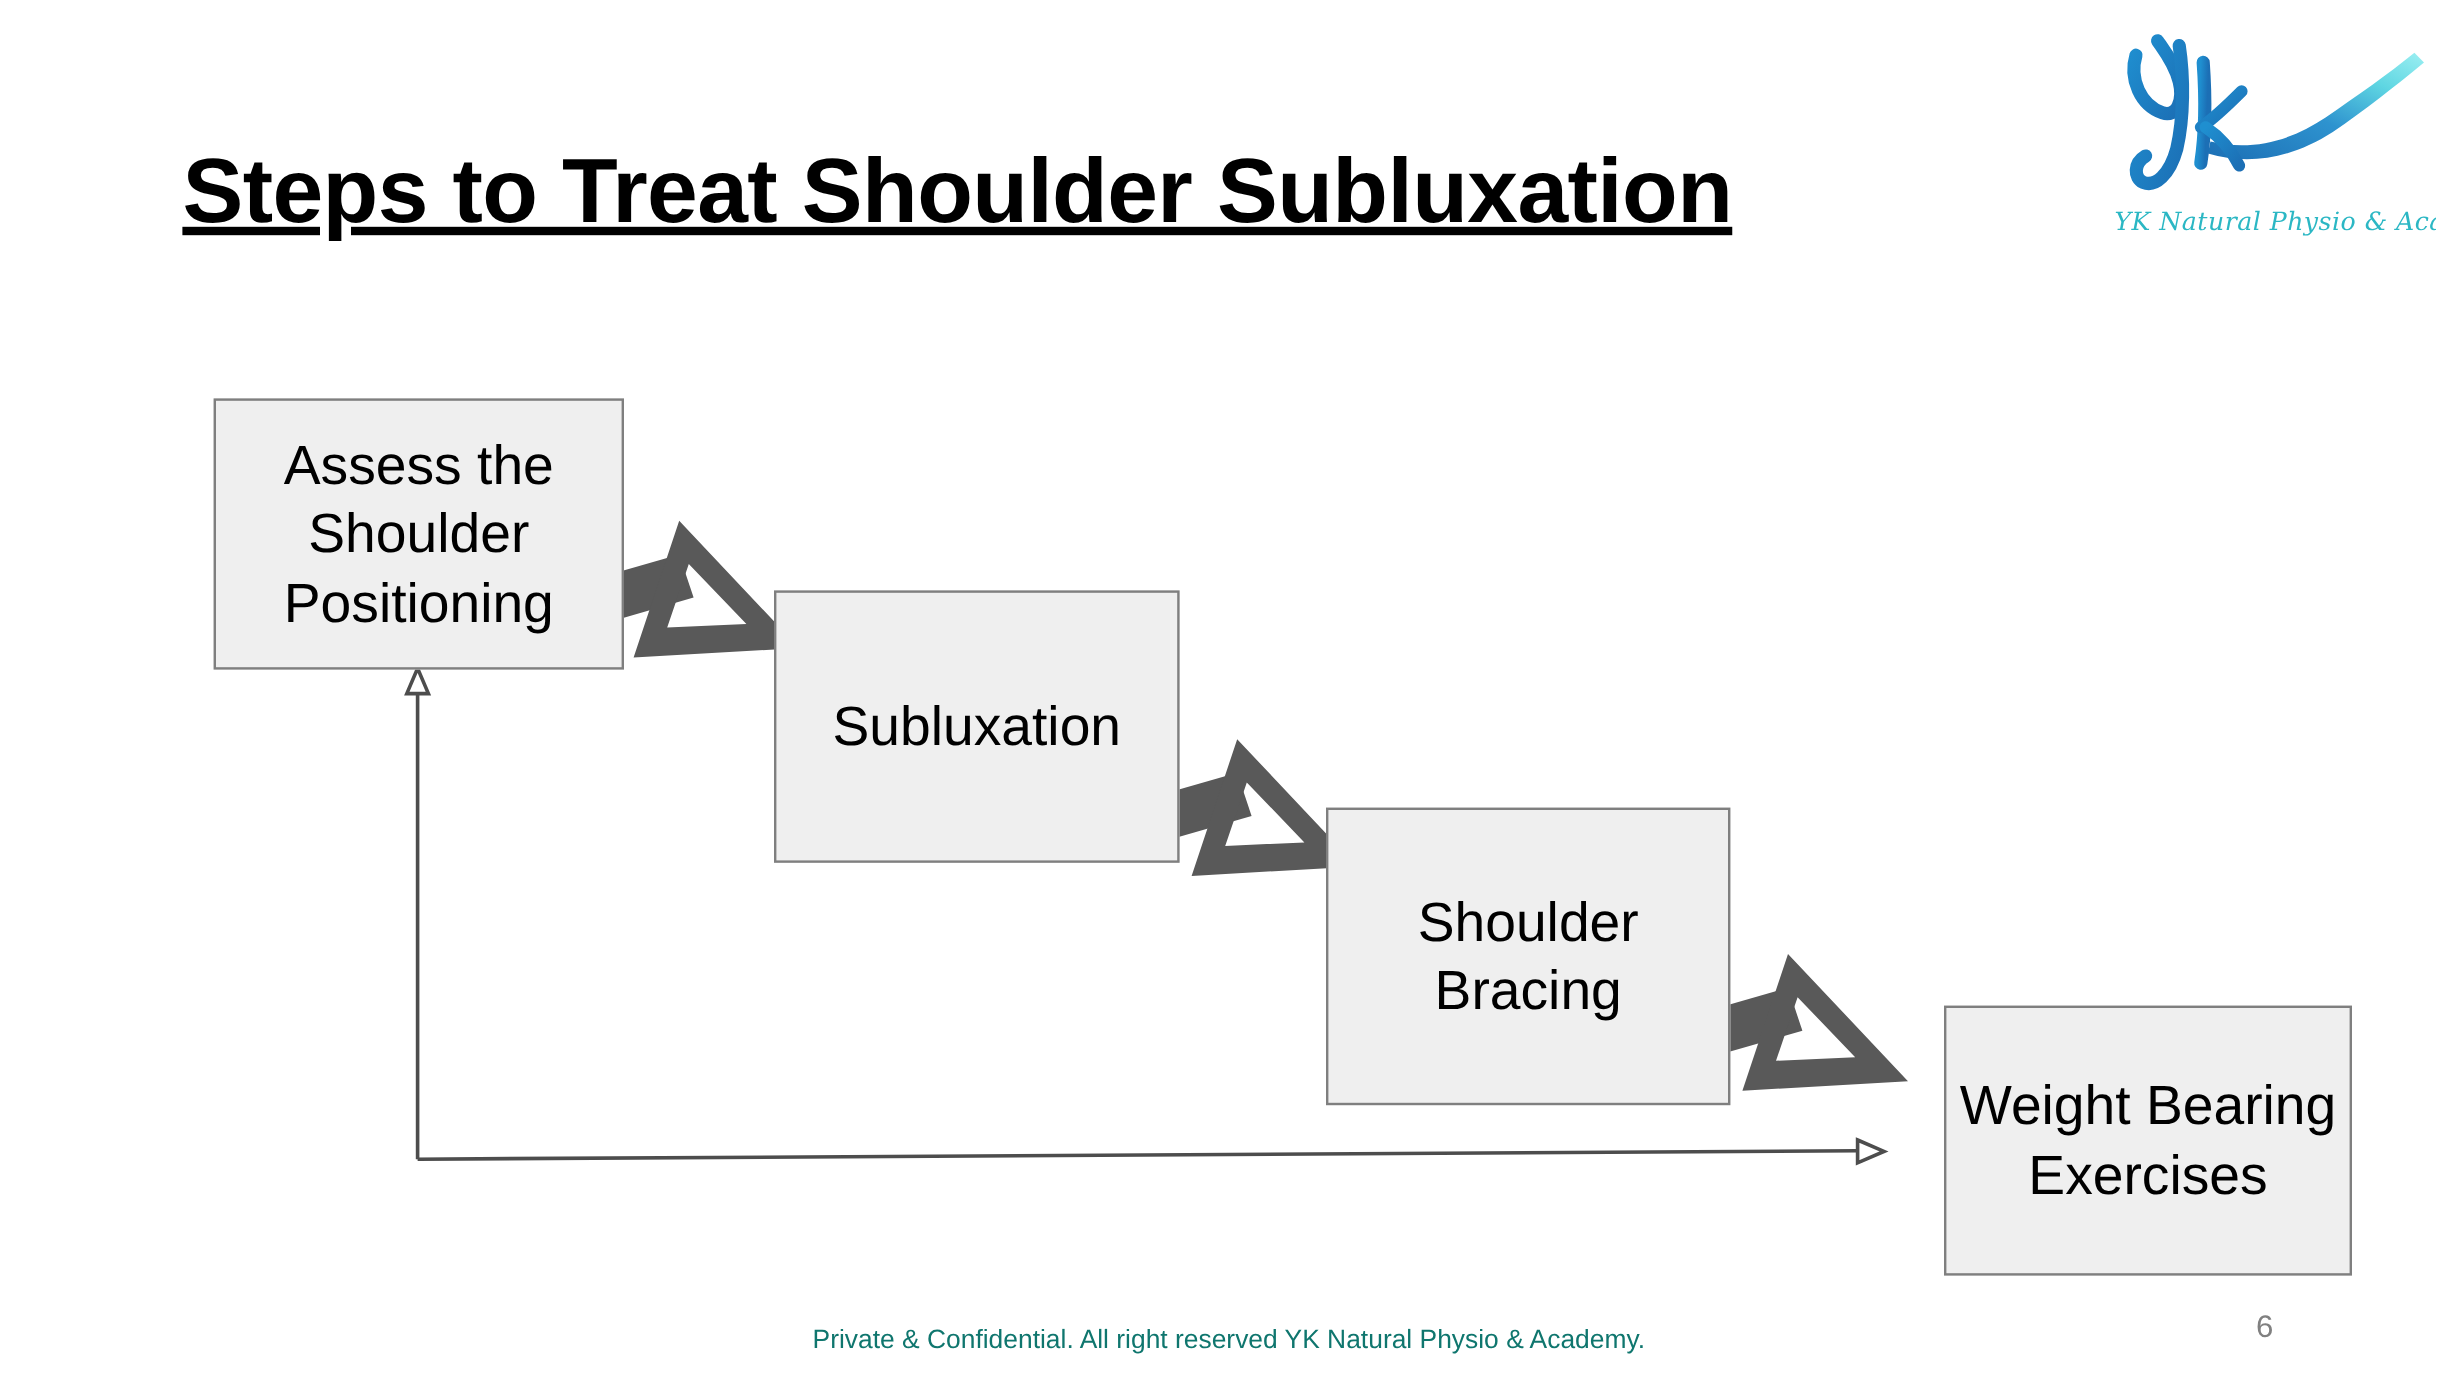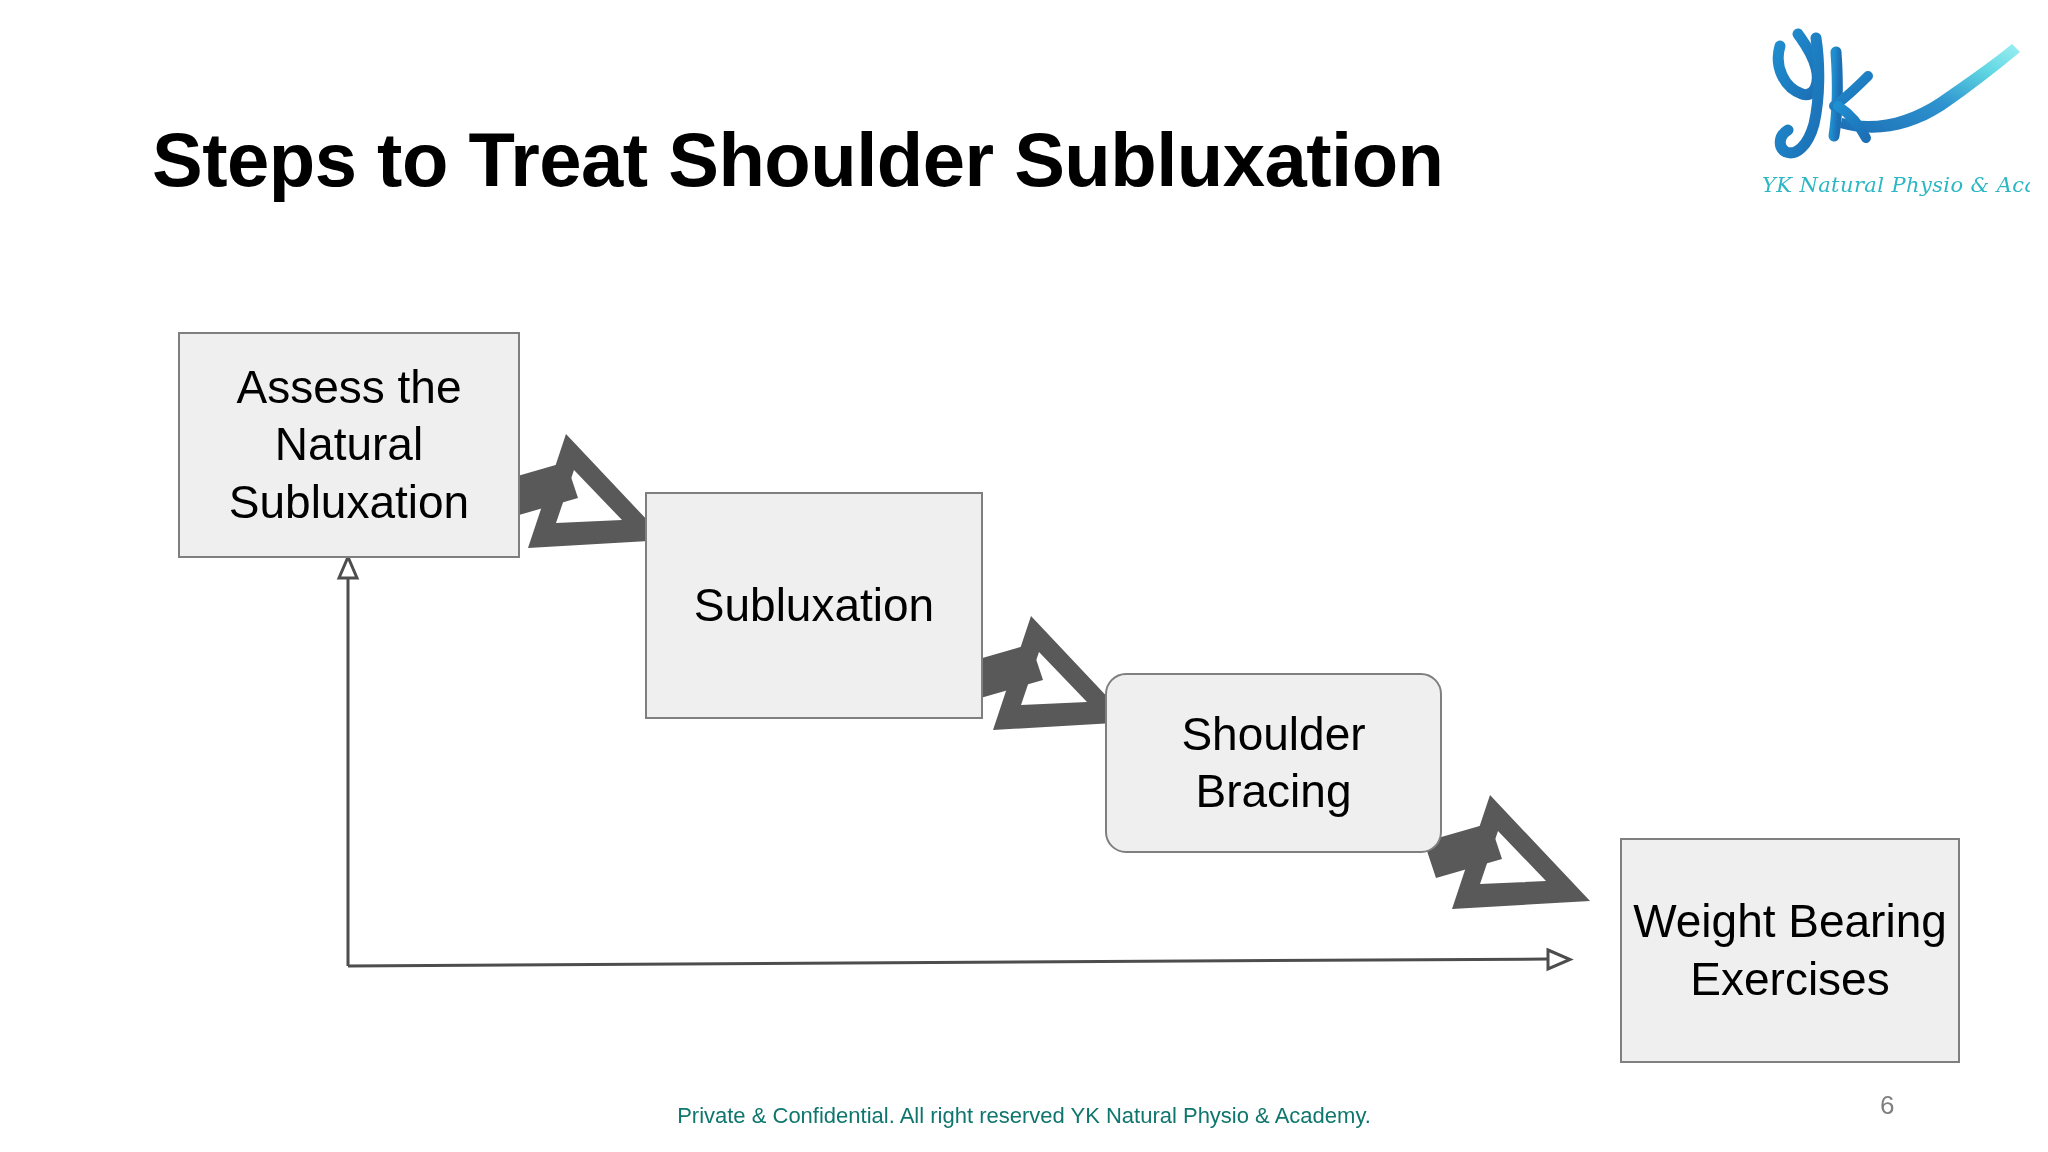--- a/index.html
+++ b/index.html
@@ -24,20 +24,21 @@
     position: absolute;
     left: 152px;
     top: 118px;
     width: 1560px;
     font-size: 76px;
     font-weight: bold;
     letter-spacing: -0.5px;
     color: #000000;
     line-height: 1.1;
     white-space: nowrap;
+    text-decoration: underline;
   }
 
   
   #logo {
     position: absolute;
     left: 1758px;
     top: 14px;
     width: 272px;
     height: 190px;
   }
@@ -70,21 +71,21 @@
     text-align: center;
     color: #000000;
     font-size: 46px;
     line-height: 1.24;
     z-index: 4;
     padding: 4px 10px;
   }
 
   #box-assess     { left: 178px;  top: 332px; width: 342px; height: 226px; }
   #box-positioning{ left: 645px;  top: 492px; width: 338px; height: 227px; }
-  #box-bracing    { left: 1105px; top: 673px; width: 337px; height: 180px; border-radius: 21px; }
+  #box-bracing    { left: 1105px; top: 673px; width: 337px; height: 248px; }
   #box-weight     { left: 1572px; top: 838px; width: 340px; height: 225px; margin-left: 48px; }
 
   
   #footer-note {
     position: absolute;
     left: 0;
     top: 1103px;
     width: 2048px;
     text-align: center;
     font-size: 22px;
@@ -172,21 +173,21 @@
                  M 1039 652 L 1087 702 L 1021 705 Z" fill-rule="evenodd"></path>
       </g>
 
       <g fill="#595959">
         <path d="M 1424 842 L 1490 823 L 1502 859 L 1436 878 Z"></path>
         <path d="M 1490 795 L 1590 901 L 1452 909 Z
                  M 1498 831 L 1546 881 L 1480 884 Z" fill-rule="evenodd"></path>
       </g>
     </svg>
 
-    <div class="step-box" id="box-assess">Assess the Natural Subluxation</div>
+    <div class="step-box" id="box-assess">Assess the Shoulder Positioning</div>
 
     <div class="step-box" id="box-positioning">Subluxation</div>
 
     <div class="step-box" id="box-bracing">Shoulder Bracing</div>
 
     <div class="step-box" id="box-weight">Weight Bearing Exercises</div>
   </div>
 
   <div id="footer-note">Private &amp; Confidential. All right reserved YK Natural Physio &amp; Academy.</div>
 

